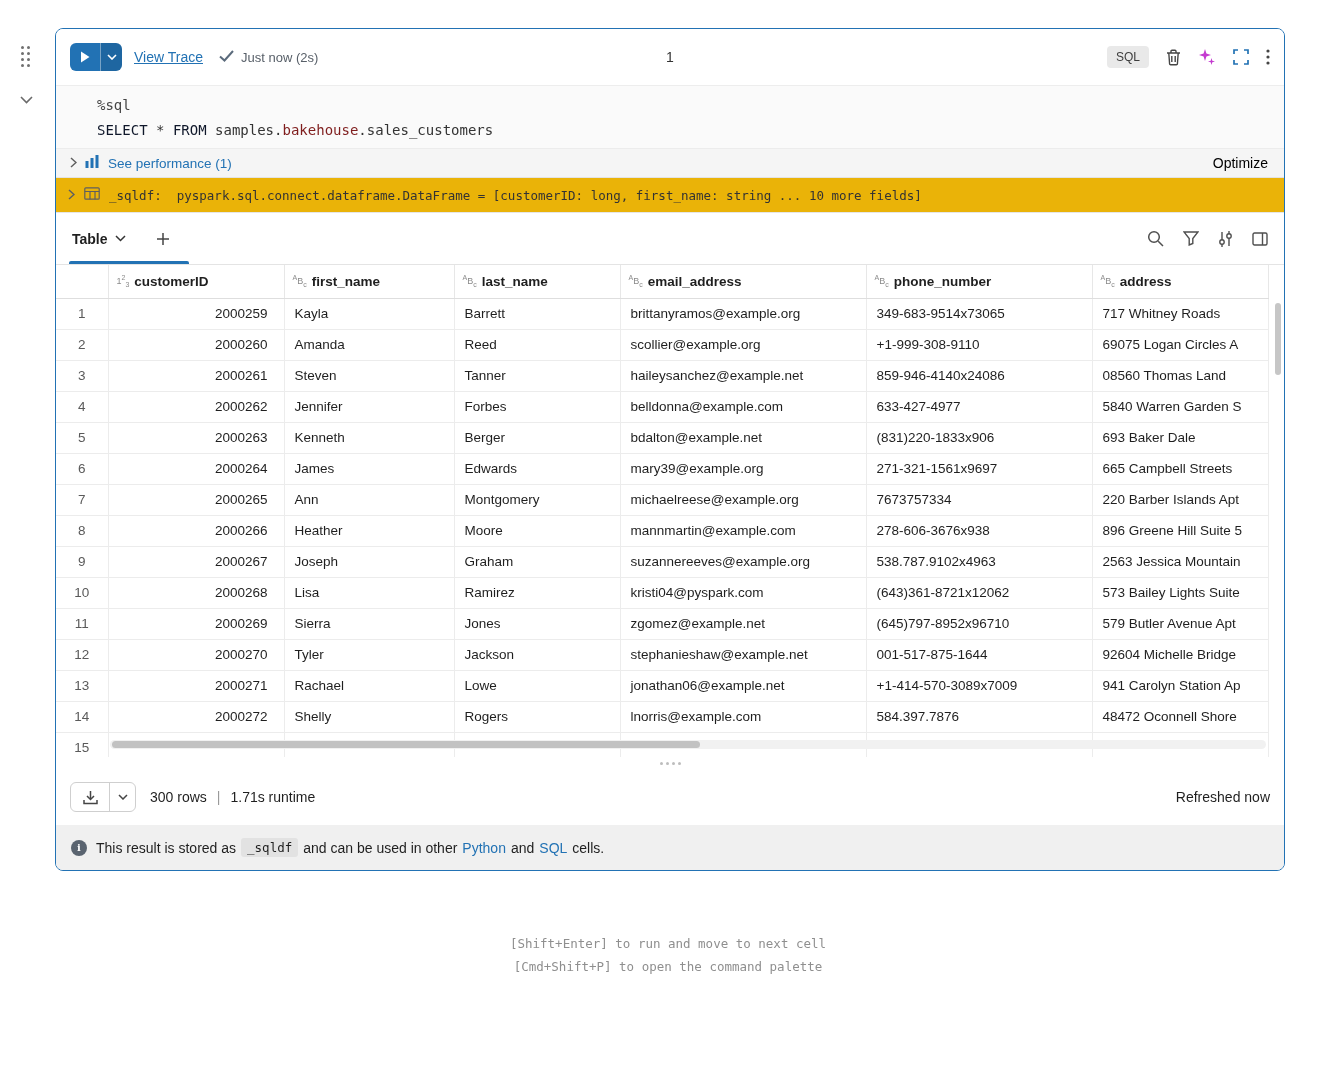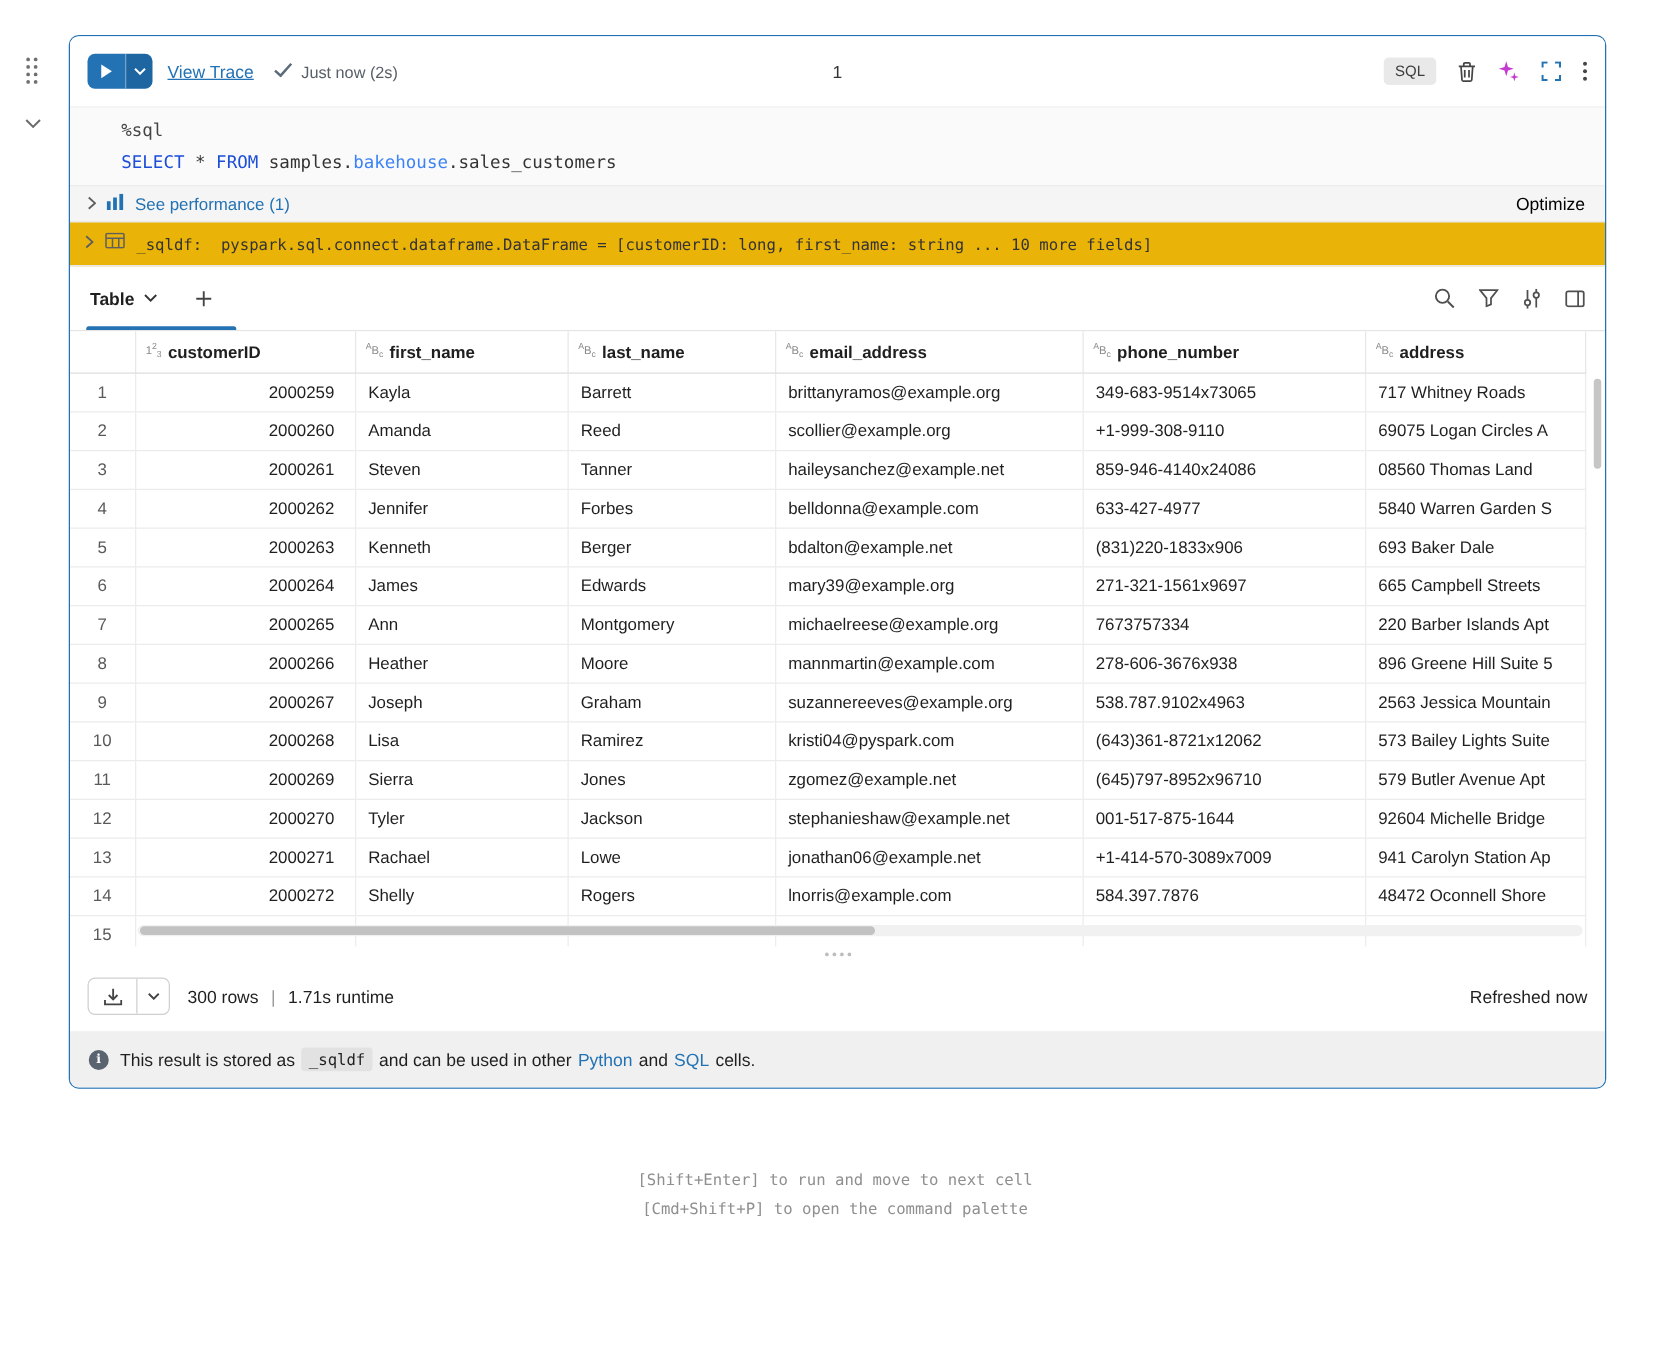--- a/index.html
+++ b/index.html
@@ -21,23 +21,23 @@
   .view-trace { color:#2272b4; text-decoration:underline; font-size:14px; margin-left:12px; cursor:pointer; }
   .run-status { display:flex; align-items:center; gap:7px; margin-left:16px; color:#575f68; font-size:13px; }
   .cell-number { position:absolute; left:0; right:0; text-align:center; color:#333; font-size:14px; pointer-events:none; }
   .toolbar-right { margin-left:auto; display:flex; align-items:center; gap:17px; position:relative; }
   .lang-badge { background:#e9e9e9; color:#3d3d3d; font-size:12px; padding:4px 9px; border-radius:4px; cursor:pointer; }
   .tbtn { display:flex; align-items:center; justify-content:center; cursor:pointer; }
 
   
   .code-area { background:#fafafa; border-top:1px solid #ededed; padding-top:7px; }
   .code-line { font-family:"DejaVu Sans Mono",monospace; font-size:14px; line-height:25px; padding-left:41px; color:#333; white-space:pre; }
-  .tok-kw { color:#1d4ed8; }
+  .tok-kw { color:#0f172a; }
   .tok-plain, .tok-op { color:#333; }
-  .tok-schema { color:#3b82f6; }
+  .tok-schema { color:#7f1d1d; }
   .tok-magic { color:#444; }
   .perf-row { margin-top:5px; height:30px; background:#f5f5f5; border-top:1px solid #ececec; border-bottom:1px solid #e3e3e3; display:flex; align-items:center; gap:8px; padding:0 16px 0 14px; font-size:13.5px; }
   .perf-link { color:#2272b4; cursor:pointer; }
   .optimize-link { margin-left:auto; color:#000000; cursor:pointer; font-size:14px; }
 
   
   .summary-row { height:35px; display:flex; align-items:center; gap:9px; padding:0 12px; border-bottom:1px solid #e6e6e6; background:#eab308; }
   .summary-text { font-family:"DejaVu Sans Mono",monospace; font-size:12.5px; color:#333; white-space:pre; overflow:hidden; }
 
   

